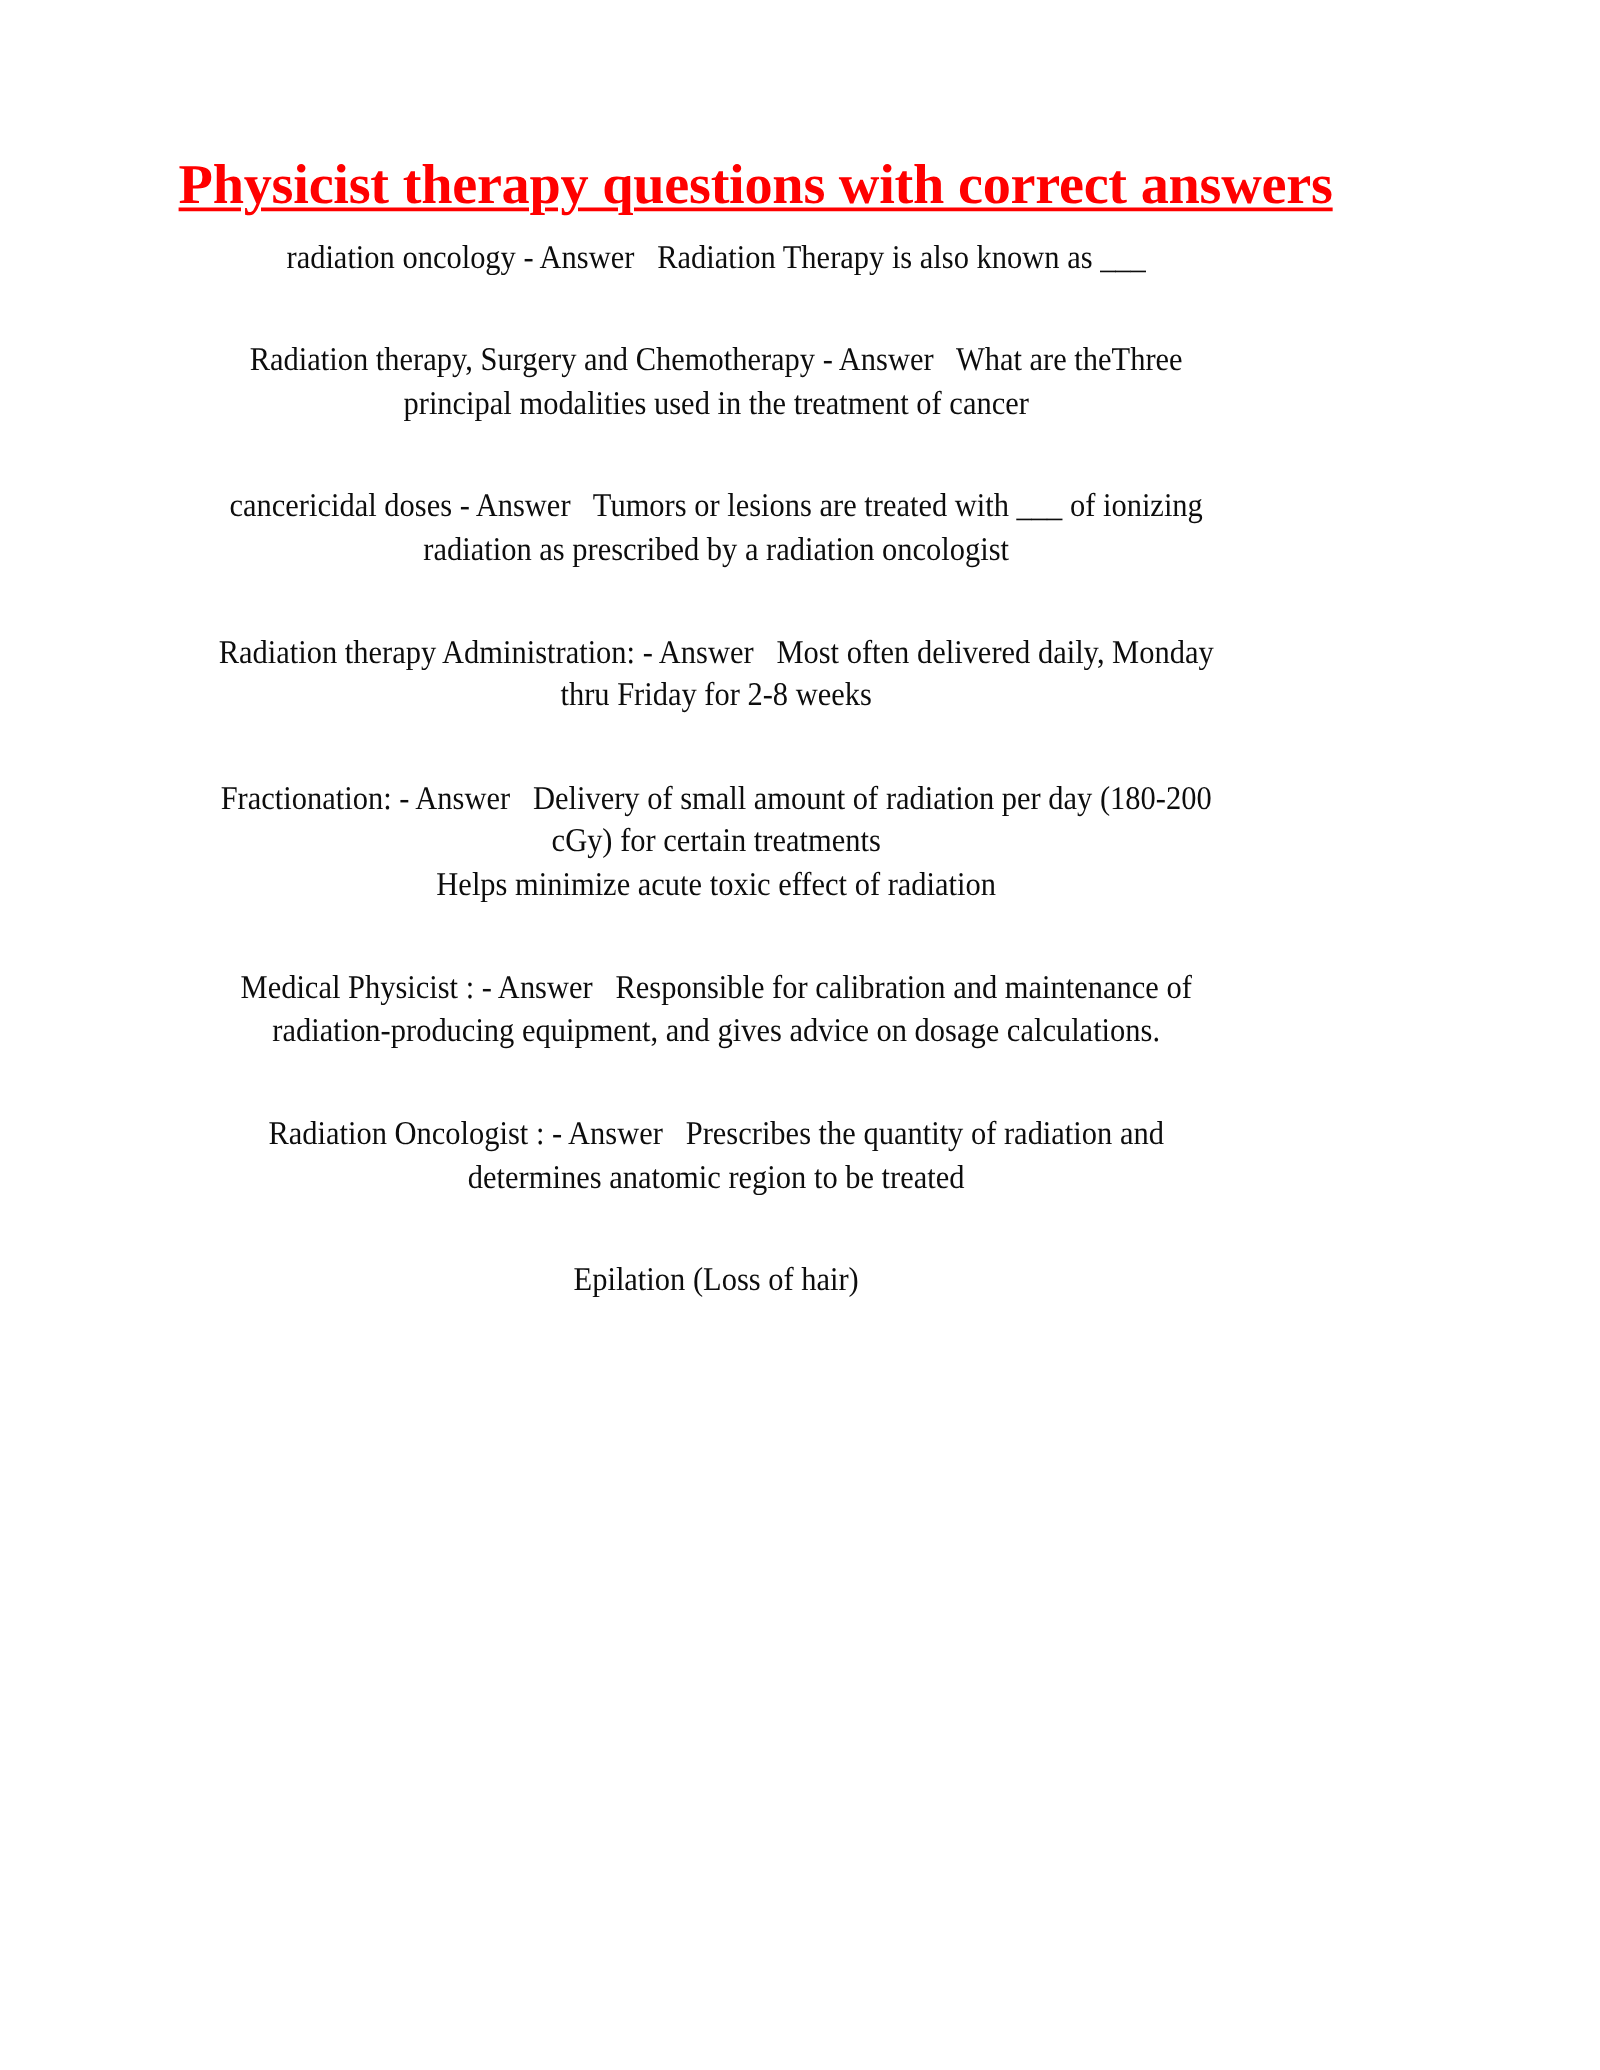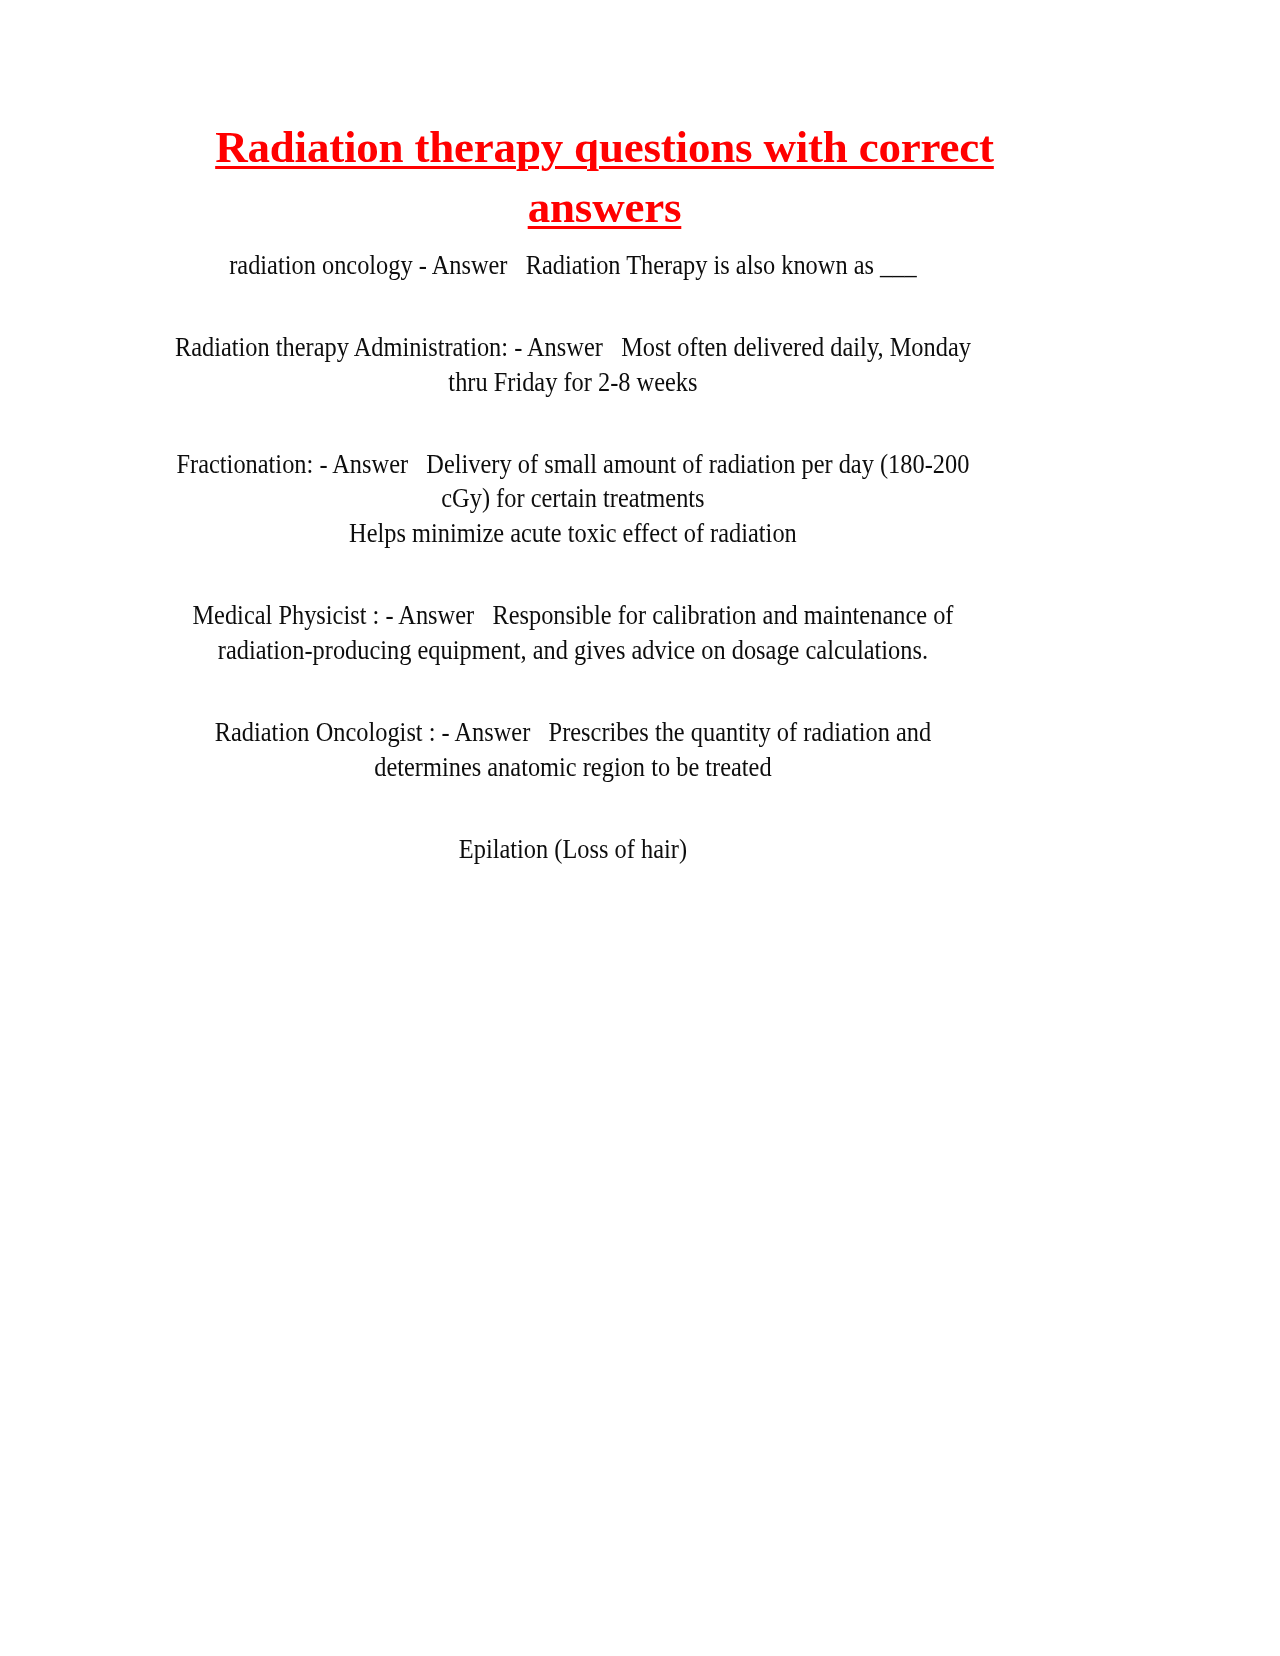--- a/index.html
+++ b/index.html
@@ -56,27 +56,35 @@
   .qa-line + .qa-line {
     margin-top: 0px;
   }
   .gap-sm { margin-top: 16px; }
 </style>
 </head>
 <body>
 
 <div class="page">
 
-  <h1 class="doc-title">Radiation therapy questions with correct answers</h1>
+  <h1 class="doc-title">Physicist therapy questions with correct answers</h1>
 
   <div class="qa-block">
     <p class="qa-line">radiation oncology - Answer   Radiation Therapy is also known as ___</p>
   </div>
 
+  <div class="qa-block">
+    <p class="qa-line">Radiation therapy, Surgery and Chemotherapy - Answer   What are theThree</p>
+    <p class="qa-line">principal modalities used in the treatment of cancer</p>
+  </div>
 
+  <div class="qa-block">
+    <p class="qa-line">cancericidal doses - Answer   Tumors or lesions are treated with ___ of ionizing</p>
+    <p class="qa-line">radiation as prescribed by a radiation oncologist</p>
+  </div>
 
   <div class="qa-block">
     <p class="qa-line">Radiation therapy Administration: - Answer   Most often delivered daily, Monday</p>
     <p class="qa-line">thru Friday for 2-8 weeks</p>
   </div>
 
   <div class="qa-block">
     <p class="qa-line">Fractionation: - Answer   Delivery of small amount of radiation per day (180-200</p>
     <p class="qa-line">cGy) for certain treatments</p>
     <p class="qa-line gap-sm">Helps minimize acute toxic effect of radiation</p>

